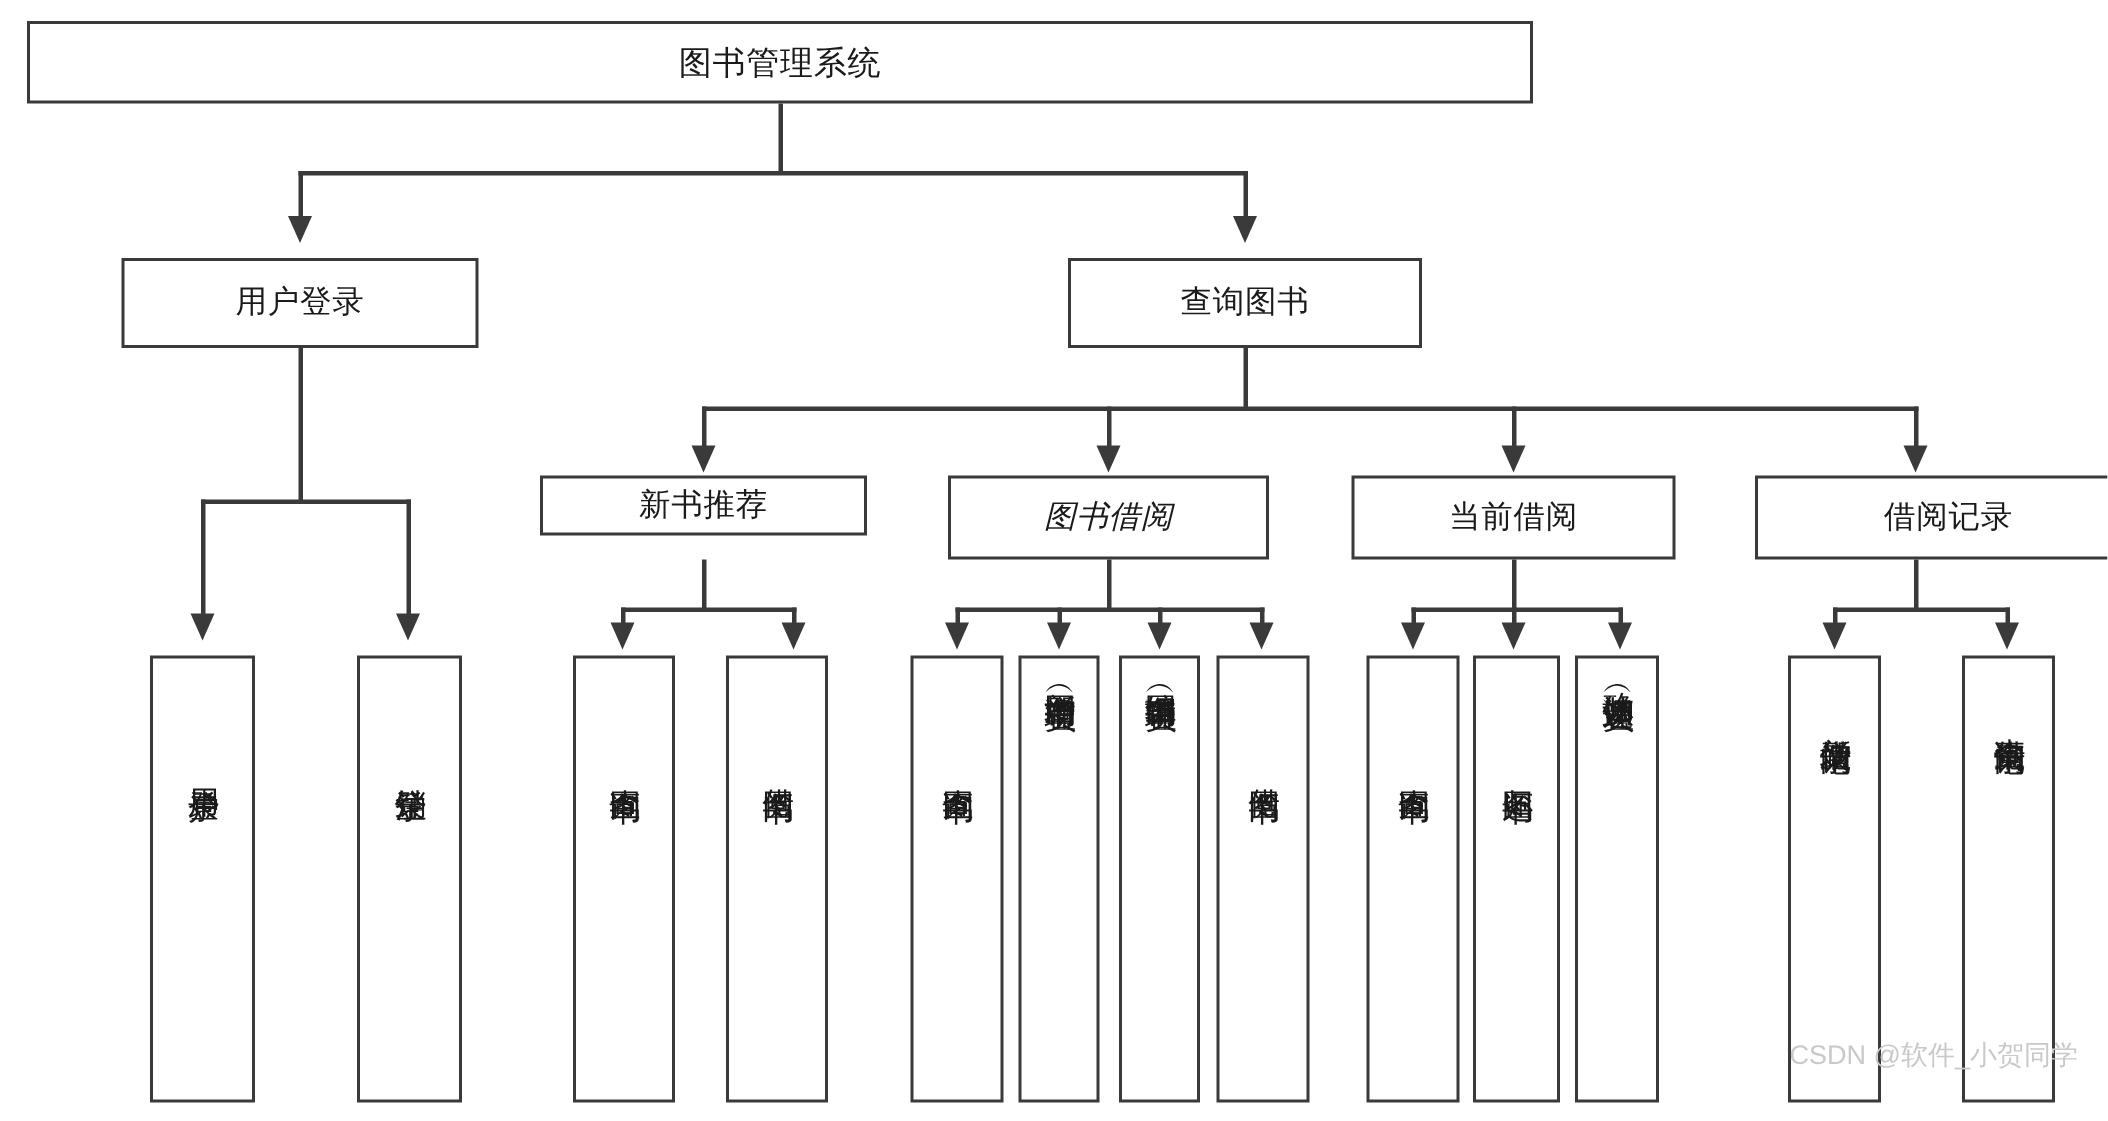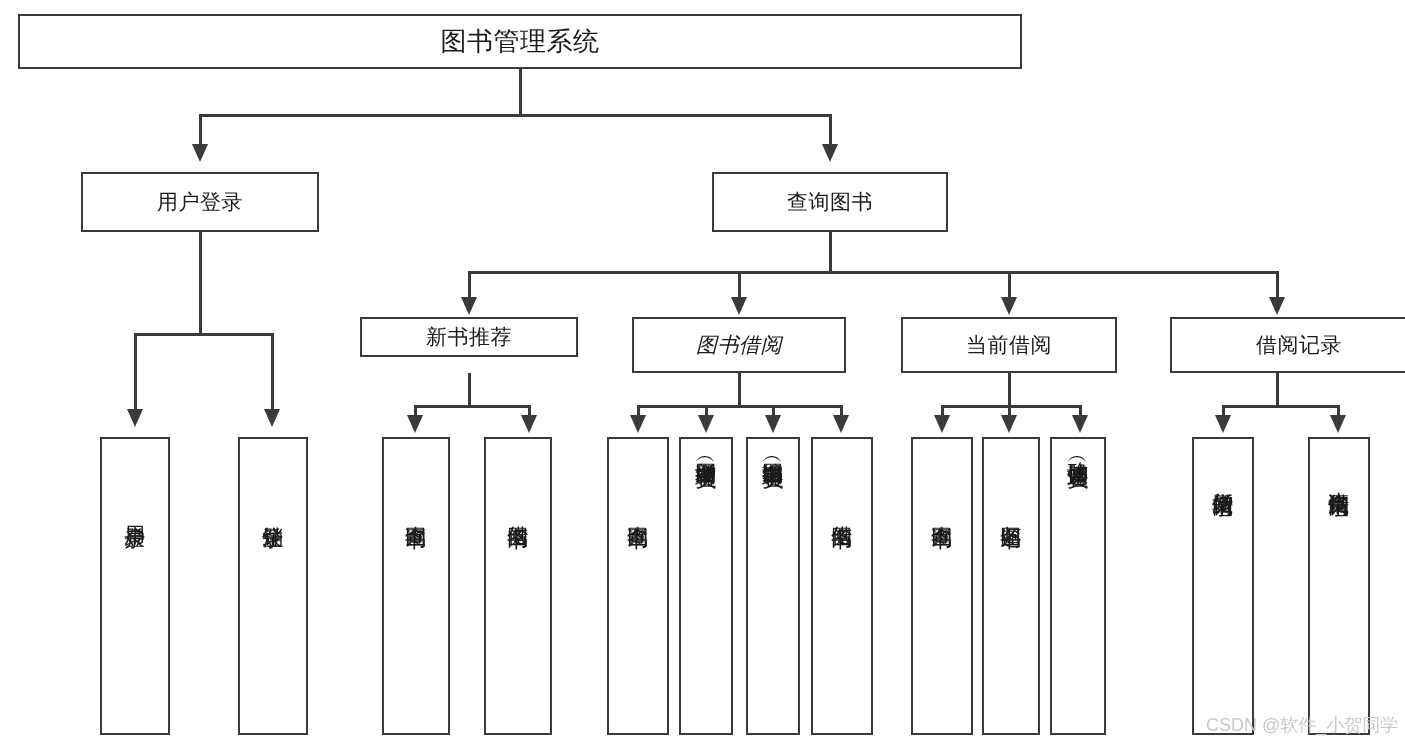--- a/index.html
+++ b/index.html
@@ -33,21 +33,21 @@
     text-align: center;
     line-height: 1.15;
     white-space: nowrap;
   }
   
   .node.horiz .label {
     font-size: 21px;
     letter-spacing: 0.5px;
   }
   .node.root .label {
-    font-size: 26px;
+    font-size: 22px;
   }
   
   .node.vert {
     align-items: flex-start;
     justify-content: center;
     padding-top: 6px;
   }
   .node.vert .label {
     writing-mode: vertical-rl;
     text-orientation: upright;
@@ -205,15 +205,15 @@
     <span class="label">确认归还（管理员）</span>
   </div>
 
   <div class="node vert" style="left:1192px; top:437px; width:62px; height:298px; padding-top:36px;">
     <span class="label">新增借阅记录</span>
   </div>
   <div class="node vert" style="left:1308px; top:437px; width:62px; height:298px; padding-top:36px;">
     <span class="label">查询借阅记录</span>
   </div>
 
-  <div class="watermark" style="left:1193px; top:713px;padding-left:13px;">CSDN @软件_小贺同学</div>
+  <div class="watermark" style="left:1193px; top:691px;">CSDN @软件_小贺同学</div>
 
 </div>
 
 </body></html>

